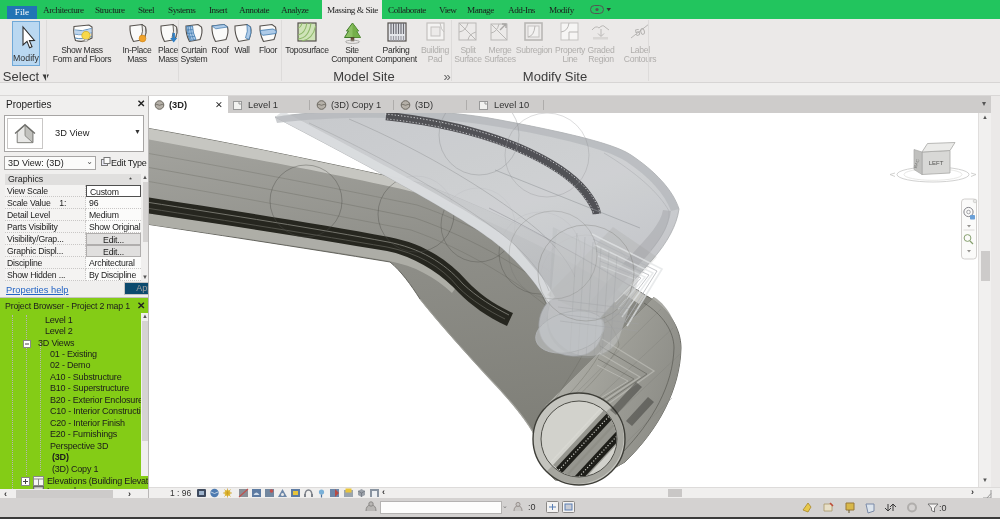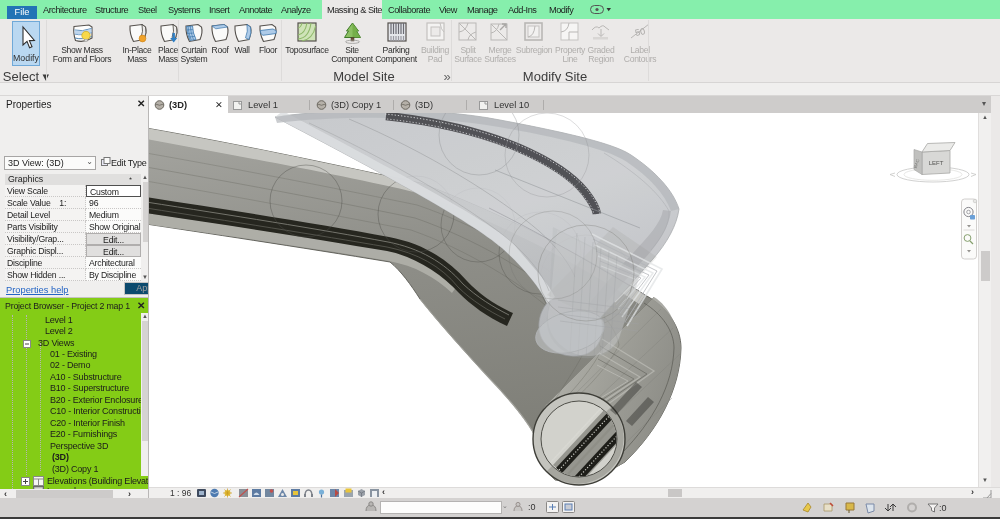--- a/index.html
+++ b/index.html
@@ -2,21 +2,21 @@
 <html><head>
 <meta charset="utf-8">
 <style>
   * { margin:0; padding:0; box-sizing:border-box; }
   html,body { width:1000px; height:524px; overflow:hidden; background:#fff;
     font-family:"Liberation Sans", sans-serif; }
   .abs { position:absolute; }
   #app { position:relative; width:1000px; height:524px; background:#fff; }
 
   
-  #tabbar { left:0; top:0; width:1000px; height:19px; background:#86efac; }
+  #tabbar { left:0; top:0; width:1000px; height:19px; background:#22c55e;font-family:Liberation Serif, serif; }
   .rtab { position:absolute; top:4px; height:15px; line-height:13px; font-size:9.2px;
     letter-spacing:-0.45px; color:#1d1d1d; white-space:nowrap; }
   .rtab.file { background:#2274b5; color:#fff; top:6px; height:14px; line-height:13px;
     text-align:center; letter-spacing:0; }
   .atabbg { position:absolute; top:0; height:19px; background:#ebe9e8; }
 
   
   #ribbon { left:0; top:19px; width:1000px; height:63px; background:#ebe9e8; }
   .psep { position:absolute; top:1px; height:61px; width:1px; background:#dddbda; }
   .plabel { position:absolute; top:50px; font-size:13px; color:#3c3c3c; text-align:center; }
@@ -197,20 +197,30 @@
       </svg>
     <div class="btxt gray" style="left:610px; width:60px;">Label<br>Contours</div>
     <div class="plabel" style="left:460px; width:190px;">Modify Site</div>
     <div class="psep" style="left:648px;"></div>
   </div>
   <div class="abs" id="optbar"></div>
 
   <div class="abs" id="props">
     <div class="ptitle abs" style="left:6px; top:3px;">Properties</div>
     <div class="abs" style="left:137px; top:2px; font-size:10px; color:#222; font-weight:bold;">✕</div>
+    <div class="abs" style="left:4px; top:19px; width:140px; height:37px; background:#fff; border:1px solid #a7a5a4;">
+      <div class="abs" style="left:2px; top:2px; width:36px; height:31px; border:1px solid #c9c7c6;"></div>
+      <svg class="abs" style="left:7px; top:5px;" width="26" height="26" viewBox="0 0 30 30">
+        <path d="M6 13 L15 5 L24 13 L24 25 L6 25 Z" fill="#e8e8e6" stroke="#6e6e6a" stroke-width="1"></path>
+        <path d="M15 5 L24 13 L24 25 L15 17 Z" fill="#c2c2be" stroke="#6e6e6a" stroke-width="0.8"></path>
+        <path d="M3.5 14.5 L15 4 L26.5 14.5" fill="none" stroke="#6e6e6a" stroke-width="1.4"></path>
+      </svg>
+      <div class="abs" style="left:50px; top:12px; font-size:9.3px; color:#222;">3D View</div>
+      <div class="abs" style="left:129px; top:12px; font-size:7px; color:#333;">▼</div>
+    </div>
     <div class="abs" style="left:4px; top:60px; width:92px; height:14px; background:#fbfbfa; border:1px solid #a7a5a4; font-size:9px; color:#222; padding:1px 3px;">3D View: (3D)<span style="position:absolute; right:2px; top:0px; color:#555; font-size:8px;">⌄</span></div>
     <div class="abs" style="left:101px; top:61px; width:48px; white-space:nowrap; font-size:9px; letter-spacing:-0.2px; color:#222;"><svg width="10" height="10" viewBox="0 0 10 10" style="vertical-align:-1px;">
           <rect x="0.5" y="2.5" width="6" height="6" fill="#e8e8f4" stroke="#777"></rect>
           <rect x="3" y="0.5" width="6" height="6" fill="#fbfbfa" stroke="#777"></rect>
         </svg>Edit Type</div>
     <div class="abs" style="left:5px; top:78px; width:136px; height:11px; background:#e0dfde; font-size:8.8px; color:#222; padding:0 3px; line-height:11px;">Graphics</div>
     <div class="abs" style="left:128px; top:78px; font-size:8px; color:#444;">⋆</div>
     <div class="grid-row" style="top:89px;">
         <div class="cell-l">View Scale</div>
         <div class="cell-r" style="border:1px solid #4f4f4f; background:#fff;">Custom</div>

